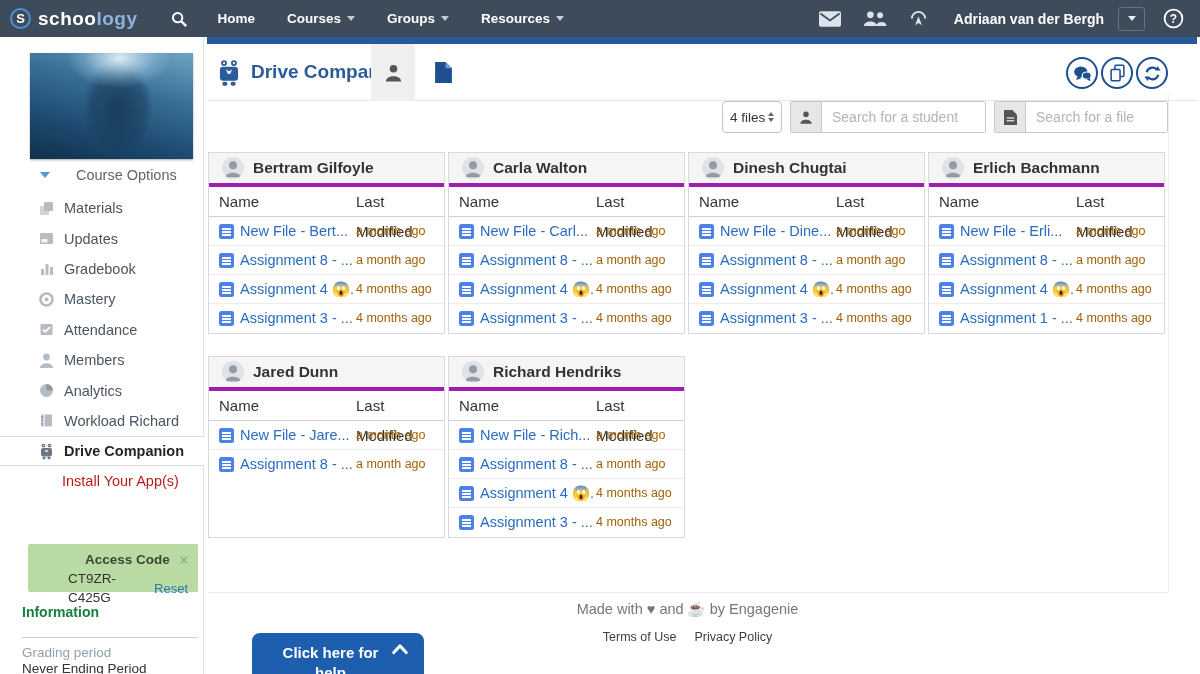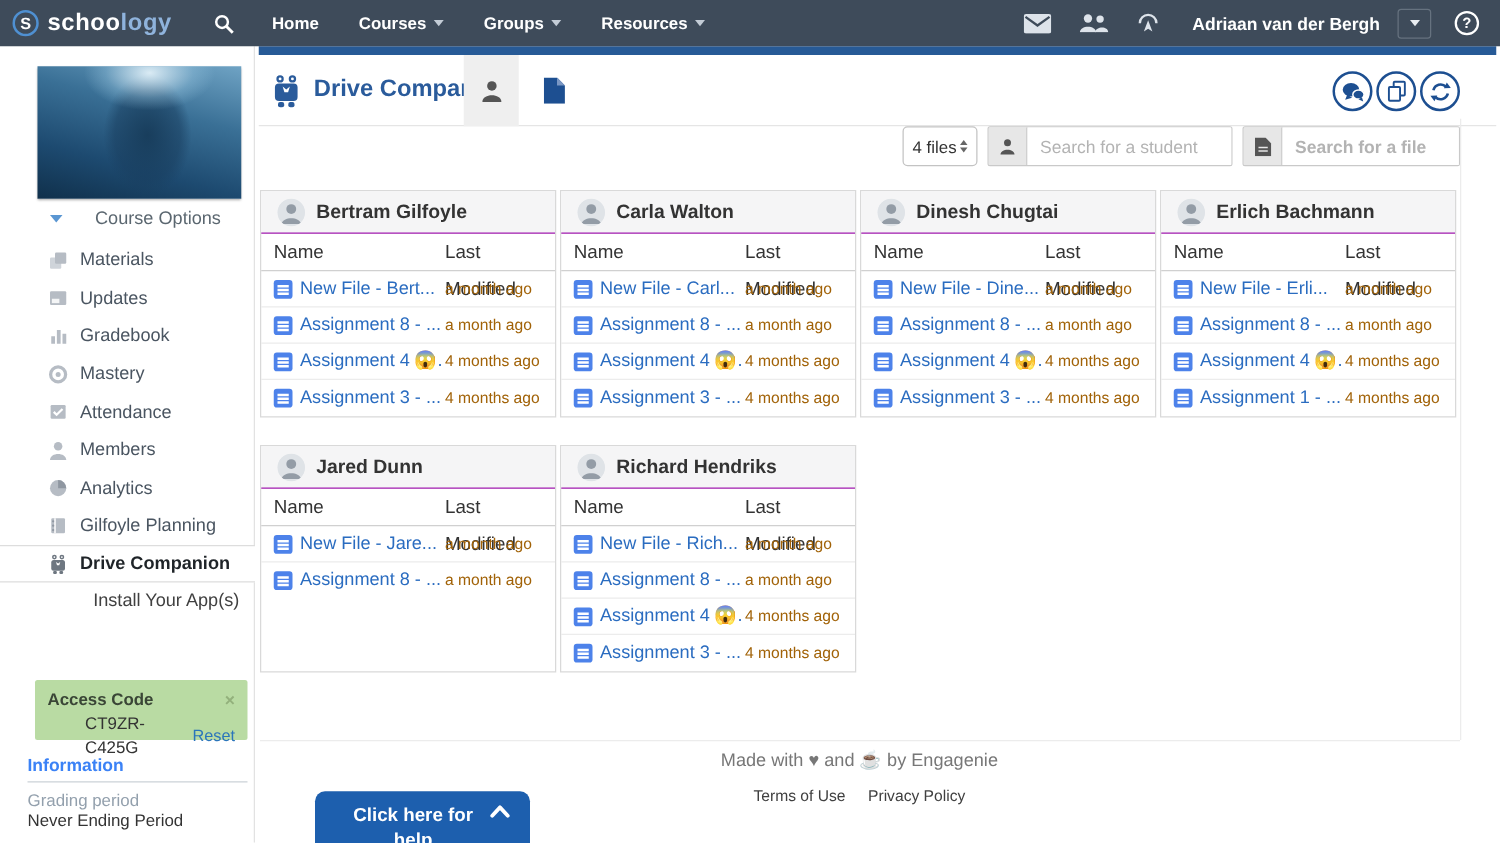--- a/index.html
+++ b/index.html
@@ -41,30 +41,30 @@
     gap:26px; cursor:pointer; }
   .co-caret { width:0; height:0; border-left:5px solid transparent; border-right:5px solid transparent;
     border-top:6px solid #5a96d2; }
   .co-label { font-size:14.5px; color:#5b6770; }
   .side-menu { position:absolute; top:156px; left:0; width:204px; }
   .side-item { height:30.4px; display:flex; align-items:center; padding-left:37px; gap:9px;
     font-size:14.5px; color:#4a5561; cursor:pointer; }
   .sicon { width:18px; display:flex; justify-content:center; flex:0 0 auto; }
   .side-item.active { font-weight:bold; color:#1f2428; border-top:1px solid #ddd;
     border-bottom:1px solid #ddd; height:30px; background:#fff; width:204px; }
-  .side-item.install { padding-left:62px; color:#404040;justify-content:center; }
+  .side-item.install { padding-left:62px; color:#b91c1c; }
   .access-box { position:absolute; top:507px; left:28px; width:170px; height:48px;
     background:#b9dba3; border-radius:2px; padding:6px 10px 0 10px; }
   .access-row { display:flex; justify-content:space-between; align-items:center; line-height:19px; }
-  .access-title { font-size:13.5px; font-weight:bold; color:#3a4636; }
+  .access-title { font-size:13.5px; font-weight:bold; color:#3a4636;margin-left:47px; }
   .access-close { color:#93b17c; font-size:14px; font-weight:bold; cursor:pointer; line-height:12px; }
   .access-code { font-size:13.5px; color:#333;margin-left:30px; }
   .access-reset { font-size:13px; color:#2a75bb; cursor:pointer; text-decoration:none; }
   .side-info { position:absolute; top:567px; left:22px; width:176px; }
-  .info-title { font-size:14px; font-weight:bold; color:#3b82f6; padding-bottom:5px;
+  .info-title { font-size:14px; font-weight:bold; color:#15803d; padding-bottom:17px;
     border-bottom:1px solid #ccd2d8; margin-bottom:7px; }
   .info-label { font-size:13.5px; color:#93a0ad; line-height:16px; }
   .info-value { font-size:13.5px; color:#333; line-height:16px; }
 
   
   .content { position:absolute; top:37px; left:207px; width:990px; height:637px; background:#fff; }
   .blue-bar { height:7px; background:#275a96; }
   .app-header { position:relative; height:57px; border-bottom:1px solid #e5e5e5; }
   .robot-ico { position:absolute; left:8px; top:15px; }
   .app-title { position:absolute; left:44px; top:0; line-height:55px; font-size:19px;
@@ -84,27 +84,27 @@
   .spin { display:flex; flex-direction:column; gap:2px; }
   .spin i { width:0; height:0; border-left:3.5px solid transparent; border-right:3.5px solid transparent; }
   .spin .up { border-bottom:4.5px solid #666; }
   .spin .dn { border-top:4.5px solid #666; }
   .input-group { display:flex; border:1px solid #c9c9c9; border-radius:2px; background:#fff; }
   .addon { width:31px; background:#e7e7e7; border-right:1px solid #c9c9c9;
     display:flex; align-items:center; justify-content:center; }
   .search-input { border:none; outline:none; padding:4px 10px; font-size:14px; color:#701a75;
     font-family:"Liberation Sans", sans-serif; }
   .search-input.student { width:163px; }
-  .search-input.file { width:141px;font-weight:bold; }
+  .search-input.file { width:141px; }
   .search-input::placeholder { color:#b3b3b3; }
 
   .cards { position:absolute; left:1px; top:115px; width:963px; display:flex; flex-wrap:wrap;
     gap:22px 3px; align-content:flex-start; }
   .card { width:237px; border:1px solid #d9d9d9; background:#fff; }
-  .card-head { height:34px; background:#f5f5f6; border-bottom:1px solid #a21caf;
+  .card-head { height:34px; background:#f5f5f6; border-bottom:4px solid #a21caf;
     display:flex; align-items:center; padding-left:13px; gap:9px; }
   .avatar { width:22px; height:22px; border-radius:50%; overflow:hidden; flex:0 0 auto;
     background:#e3e7ea; display:flex; }
   .student-name { font-size:15.5px; font-weight:bold; color:#333; }
   .thead { height:30px; border-bottom:1px solid #d0d0d0; position:relative; }
   .th-name, .th-mod { position:absolute; top:0; line-height:30px; font-size:15px; color:#333; }
   .th-name { left:10px; } .th-mod { left:147px; }
   .frow { height:29px; border-bottom:1px solid #ececec; position:relative; }
   .frow:last-child { border-bottom:none; }
   .docicon { position:absolute; left:10px; top:7px; width:15px; height:15px; border-radius:2.5px;
@@ -263,21 +263,21 @@
     <div class="side-item">
       <span class="sicon">
           <svg width="17" height="17" viewBox="0 0 17 17">
             <rect x="3" y="2.5" width="11" height="12" rx="1" fill="#b6bcc4"></rect>
             <line x1="6" y1="2.5" x2="6" y2="14.5" stroke="#fff" stroke-width="1.2"></line>
             <circle cx="4.5" cy="5" r=".9" fill="#8f97a1"></circle>
             <circle cx="4.5" cy="8.5" r=".9" fill="#8f97a1"></circle>
             <circle cx="4.5" cy="12" r=".9" fill="#8f97a1"></circle>
           </svg>
         </span>
-      <span>Gilfoyle Planning</span>
+      <span>Workload Richard</span>
     </div>
     <div class="side-item active">
       <span class="sicon">
           <svg width="17" height="17" viewBox="0 0 17 17" fill="#6e7781">
             <circle cx="5.5" cy="2.6" r="1.9"></circle>
             <circle cx="11.5" cy="2.6" r="1.9"></circle>
             <circle cx="5.5" cy="2.6" r=".7" fill="#fff"></circle>
             <circle cx="11.5" cy="2.6" r=".7" fill="#fff"></circle>
             <rect x="3" y="5" width="11" height="8.5" rx="2"></rect>
             <path d="M6.8 6.5l1.7 1.3 1.7-1.3-.8 2.6h-1.8z" fill="#fff"></path>

